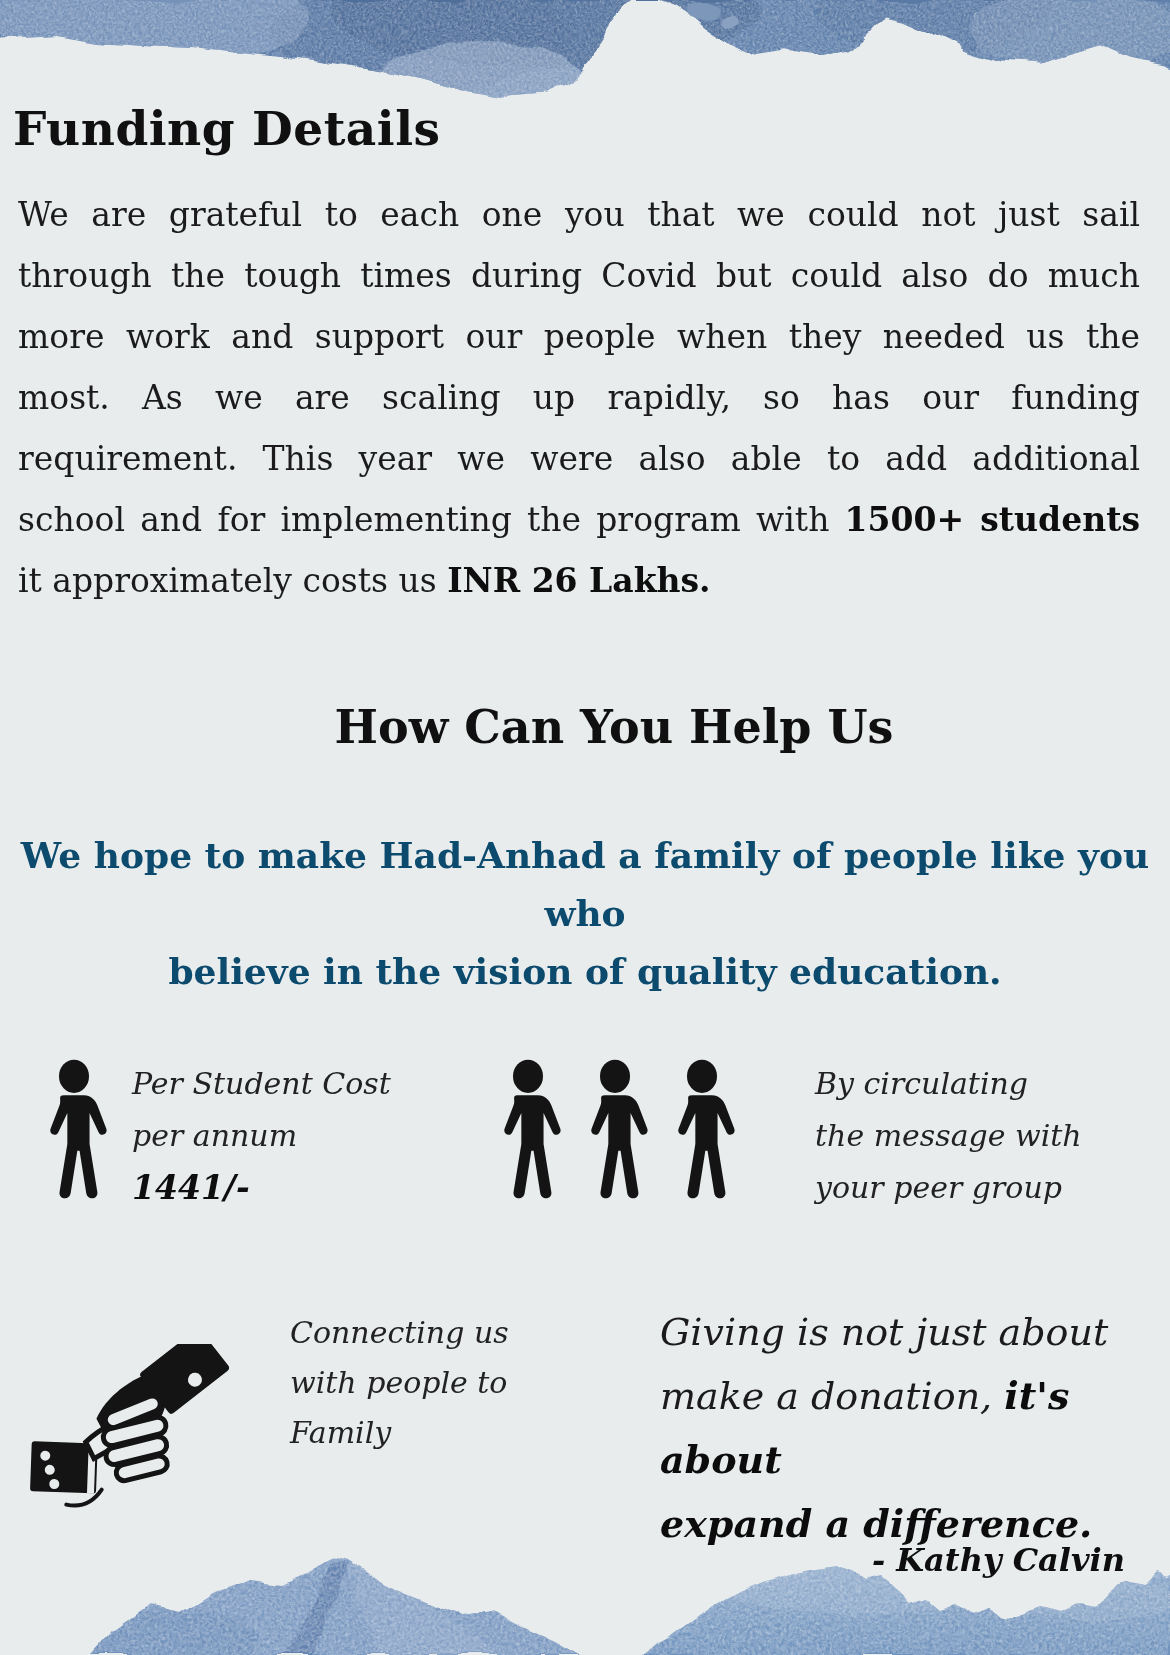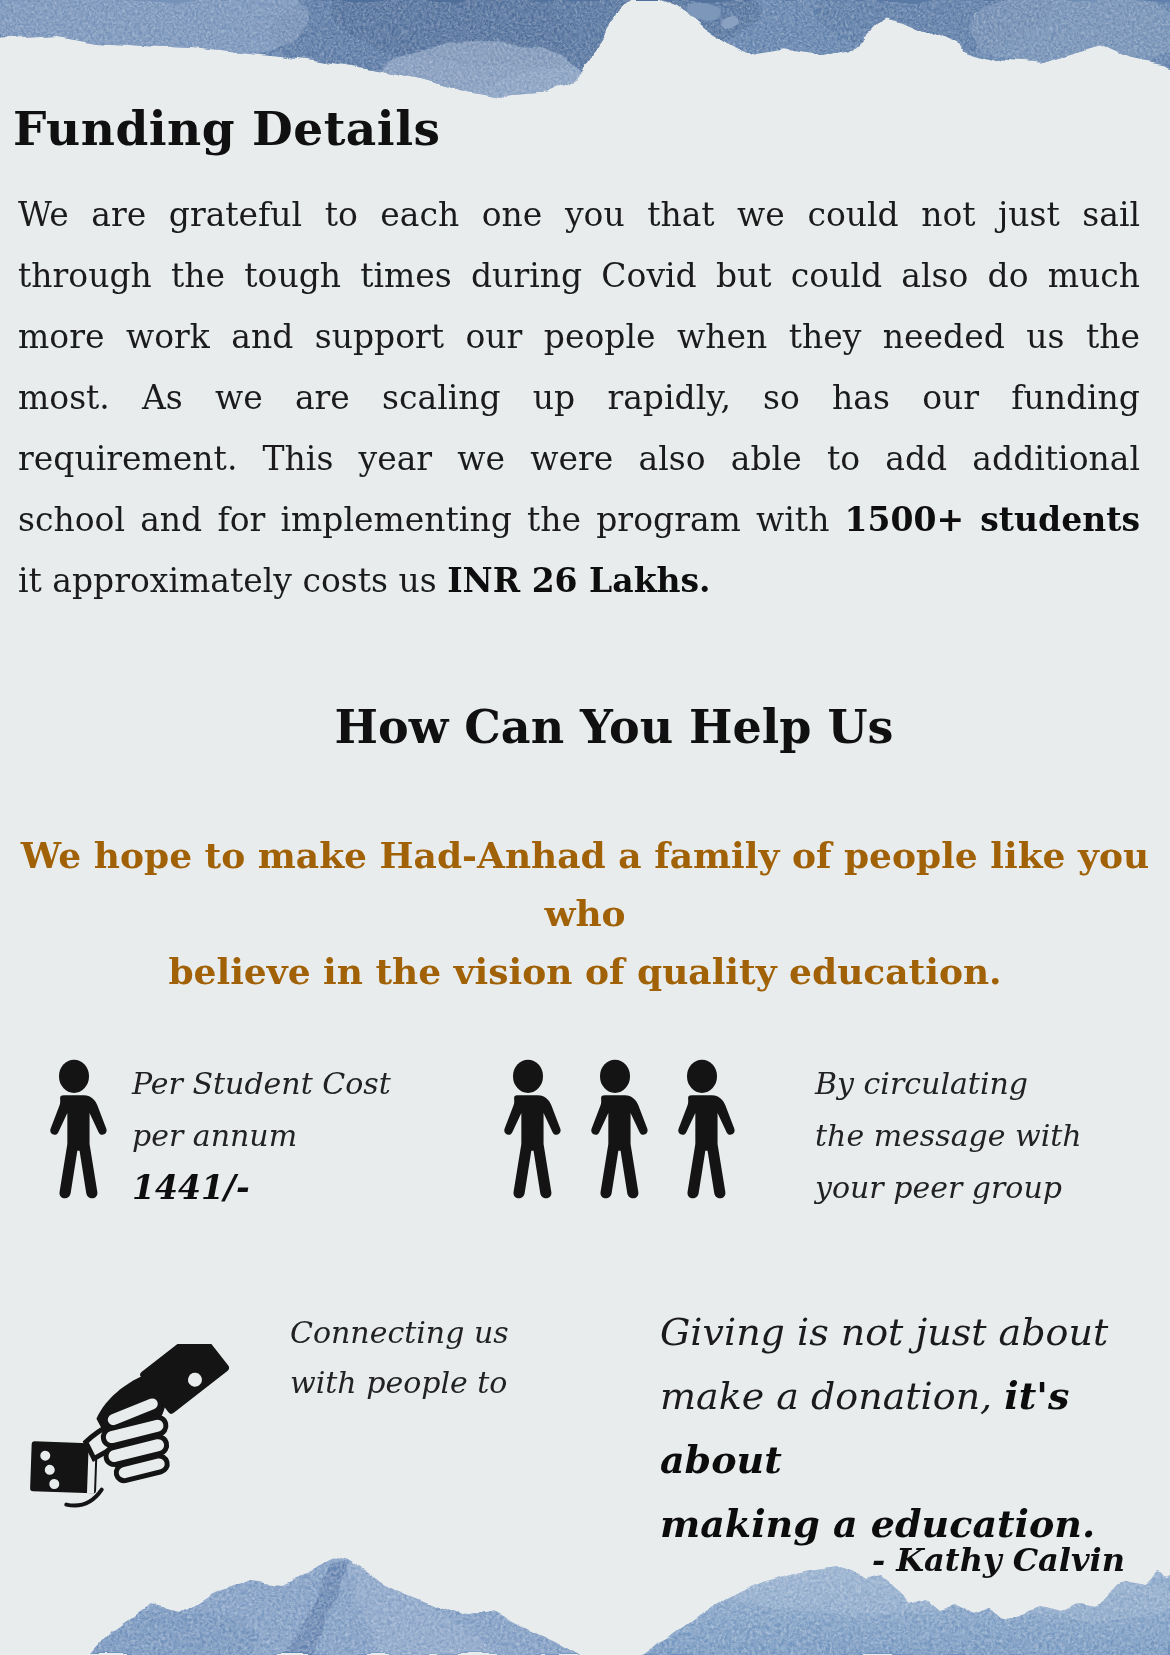--- a/index.html
+++ b/index.html
@@ -15,21 +15,21 @@
   .title{
     position:absolute;top:88px;left:0;width:100%;margin:13px;text-align:left;
     font-size:47px;font-weight:bold;letter-spacing:0.5px;color:#101010;
   }
   .help-heading{
     position:absolute;top:700px;left:0;width:100%;margin:0;text-align:center;
     font-size:46px;font-weight:bold;color:#101010;padding-left:29px;
   }
   .help-sub{
     position:absolute;top:826px;left:0;width:100%;text-align:center;
-    font-size:36px;font-weight:bold;line-height:58px;color:#a16207;
+    font-size:36px;font-weight:bold;line-height:58px;color:#0c4a6e;
   }
   
   .intro{
     position:absolute;top:184px;left:18px;right:30px;
     font-size:33px;line-height:61px;color:#1b1b1b;
   }
   .iline{text-align:justify;text-align-last:justify;height:61px;}
   .iline.last{text-align:center;text-align-last:left;}
   .iline strong{font-weight:bold;color:#0e0e0e;}
   
@@ -180,26 +180,27 @@
         <rect x="78" y="79" width="64" height="17" rx="8.5"></rect>
         <rect x="76" y="98" width="62" height="17" rx="8.5"></rect>
         <rect x="82" y="117" width="52" height="16" rx="8"></rect>
       </g>
       <path d="M64,136 Q46,152 26,142" fill="none" stroke="#141414" stroke-width="4" stroke-linecap="round"></path>
     </g>
   </svg>
   <div class="cap cap3">
     <div>Connecting us</div>
     <div>with people to</div>
+    <div>Family</div>
   </div>
 
   <div class="quote">
     <div>Giving is not just about</div>
     <div><span>make a donation, </span><strong>it's about</strong></div>
-    <div><strong>making a education.</strong></div>
+    <div><strong>expand a difference.</strong></div>
   </div>
   <div class="attribution">- Kathy Calvin</div>
 
   <svg class="footer-wc" viewBox="0 0 1170 215" preserveAspectRatio="none">
     <defs>
       <linearGradient id="fg" x1="0" y1="0" x2="0" y2="1">
         <stop offset="0" stop-color="#8ba7c9"></stop>
         <stop offset="1" stop-color="#6f92bc"></stop>
       </linearGradient>
       <filter id="fwc" x="-8%" y="-15%" width="116%" height="130%">

